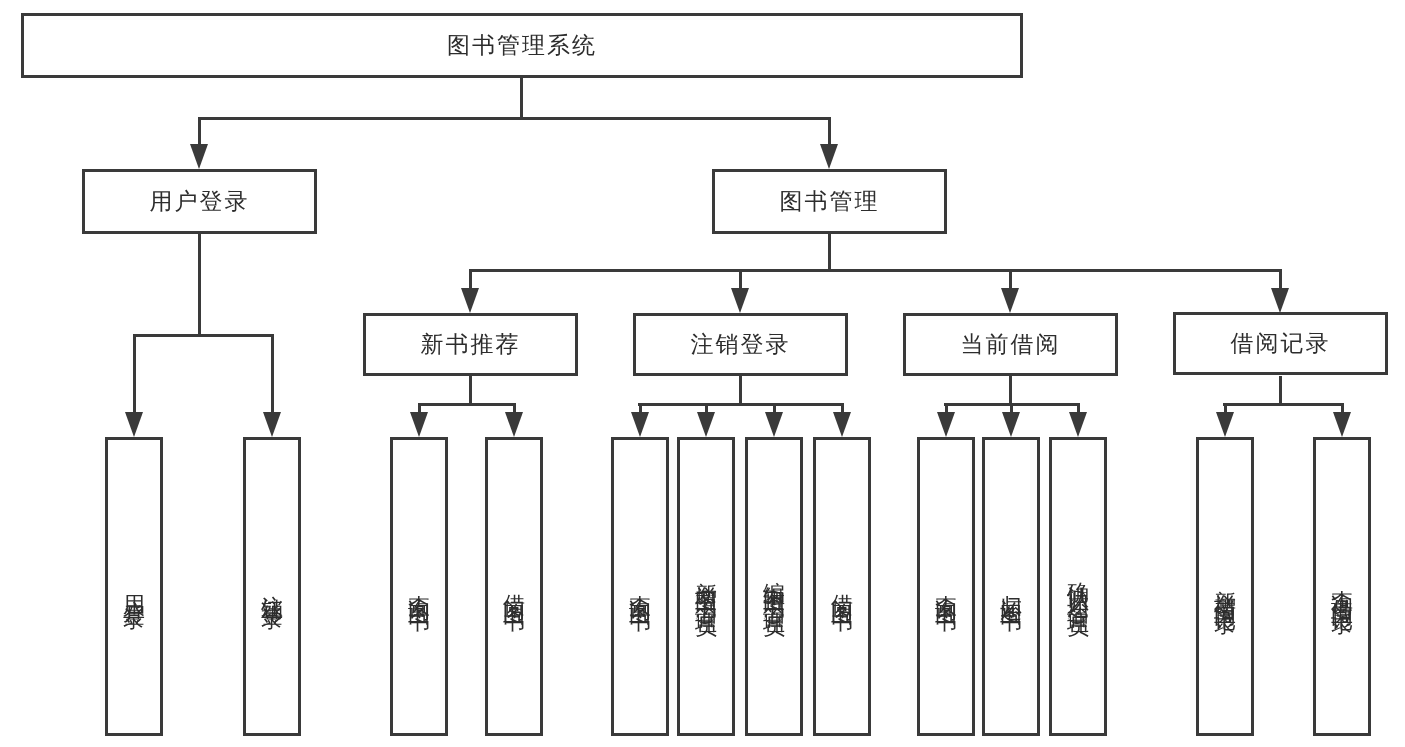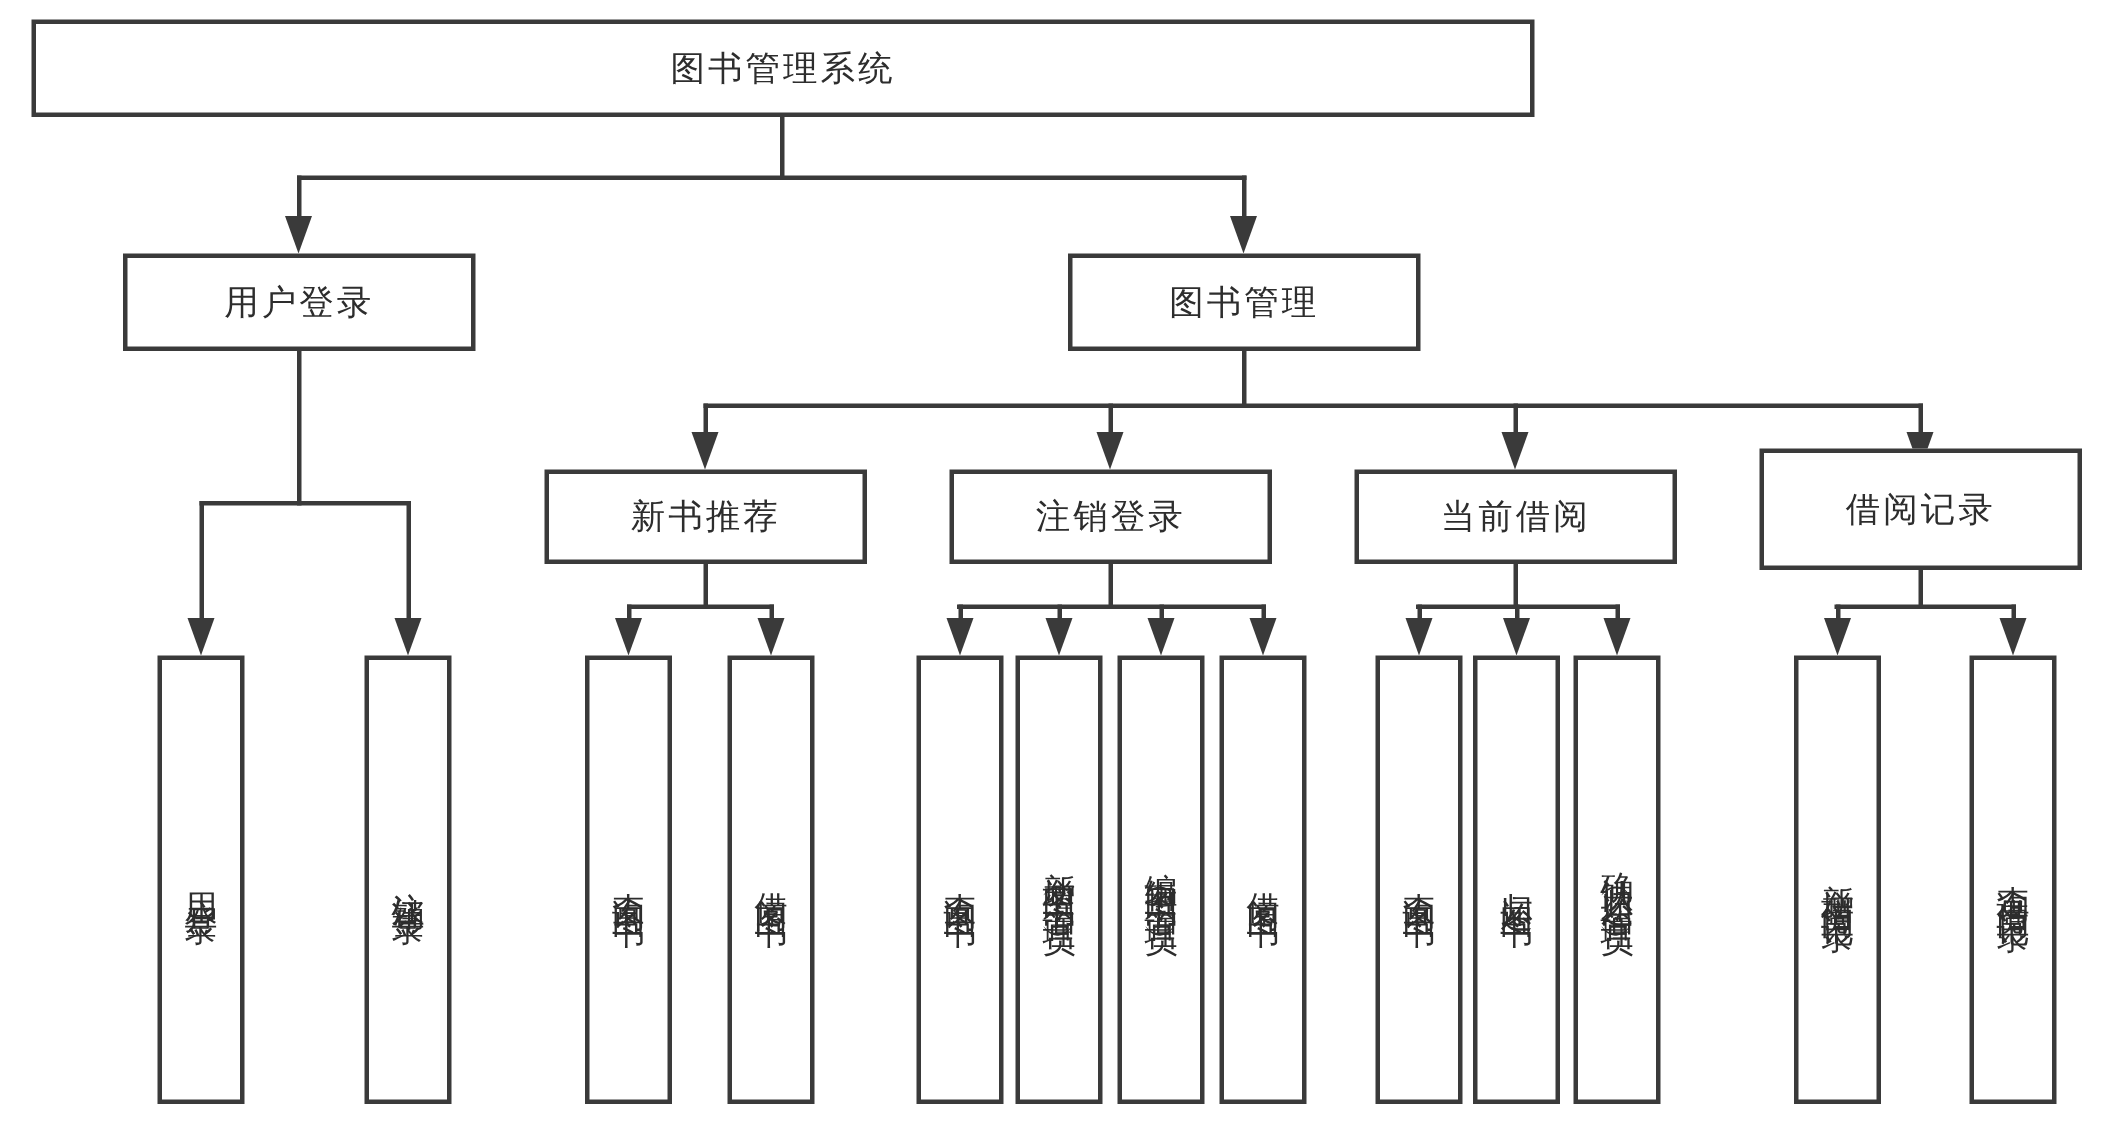--- a/index.html
+++ b/index.html
@@ -24,21 +24,21 @@
     border-left:9px solid transparent; border-right:9px solid transparent;
     border-top:25px solid var(--line);
   }
   
   .n-root { left:21px;  top:13px;  width:1002px; height:65px; }
   .n-l2a  { left:82px;  top:169px; width:235px;  height:65px; }
   .n-l2b  { left:712px; top:169px; width:235px;  height:65px; }
   .n-l3a  { left:363px; top:313px; width:215px;  height:63px; }
   .n-l3b  { left:633px; top:313px; width:215px;  height:63px; }
   .n-l3c  { left:903px; top:313px; width:215px;  height:63px;text-align:center; }
-  .n-l3d  { left:1173px;top:299px; width:215px;  height:81px; }
+  .n-l3d  { left:1173px;top:312px; width:215px;  height:63px; }
   .leaf   { top:437px; width:58px; height:299px; }
   .f0{left:105px}.f1{left:243px}.f2{left:390px}.f3{left:485px}.f4{left:611px}
   .f5{left:677px}.f6{left:745px}.f7{left:813px}.f8{left:917px}.f9{left:982px}
   .f10{left:1049px}.f11{left:1196px}.f12{left:1313px}
   .watermark {
     position:absolute; right:6px; bottom:7px;
     color:var(--wm); font-size:21px; letter-spacing:1px; white-space:nowrap;
   }
 </style>
 </head>

